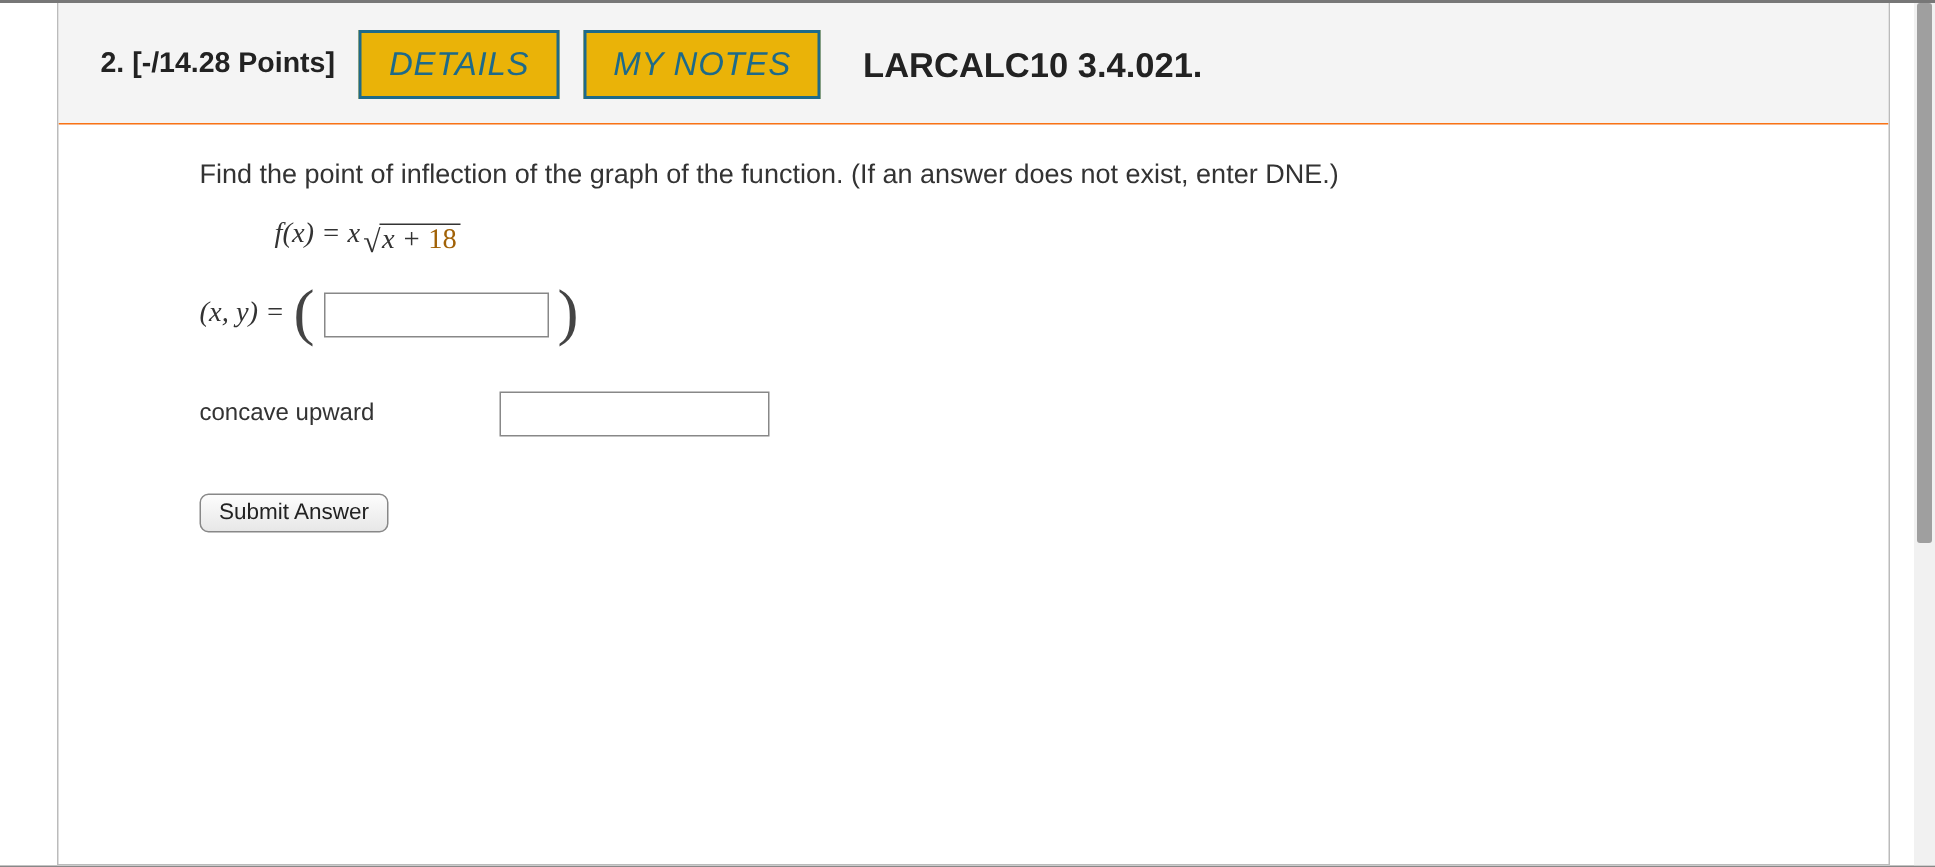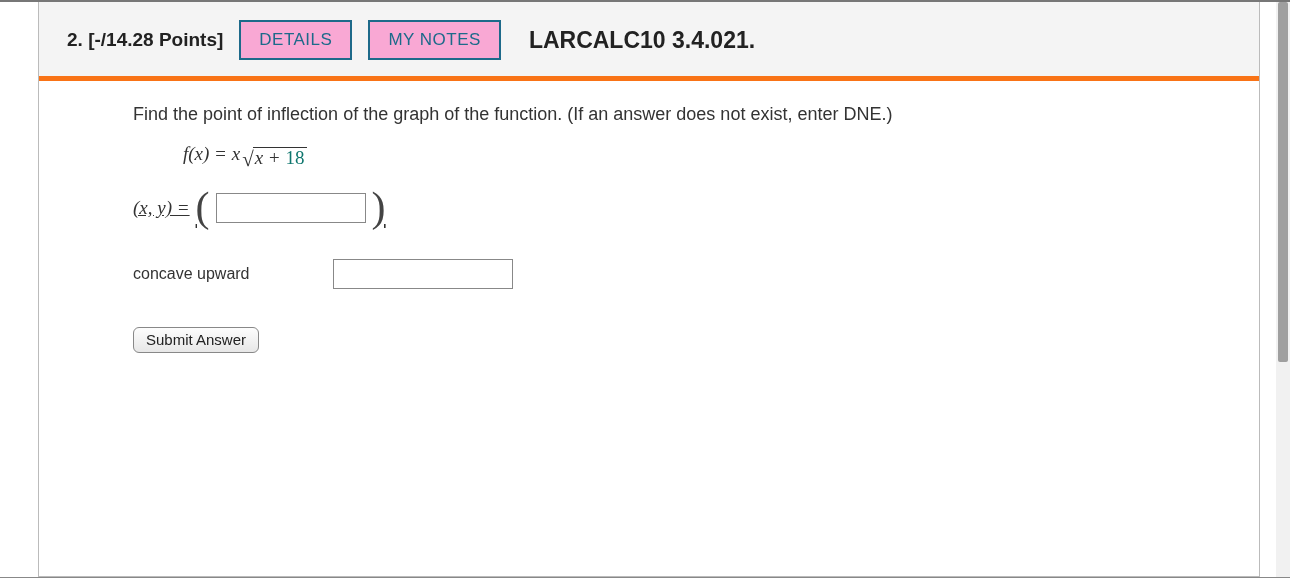--- a/index.html
+++ b/index.html
@@ -38,40 +38,41 @@
   .container {
     border: 1px solid #bbb;
     border-top: none;
     margin: 0 30px 0 38px;
     background: #fff;
     height: 100%;
     overflow: hidden;
   }
   .header {
     background: #f4f4f4;
-    border-bottom: 5px solid #f97316;
+    border-bottom: 1px solid #f97316;
     padding: 18px 28px 16px 28px;
     display: flex;
     align-items: center;
     gap: 16px;
   }
   .qnum {
     font-weight: bold;
     font-size: 19px;
     color: #222;
   }
   .btn-outline {
     border: 2px solid #1d6a8a;
     color: #1d6a8a;
-    background: #f9a8d4;
-    font-size: 17px;
+    background: #eab308;
+    font-size: 22px;
     letter-spacing: 0.5px;
     padding: 8px 18px;
     cursor: pointer;
     font-family: inherit;
+    font-style: italic;
   }
   .ref {
     font-weight: bold;
     font-size: 23px;
     color: #222;
     margin-left: 12px;
   }
   .body {
     padding: 20px 28px 10px 94px;
     font-size: 18px;
@@ -99,30 +100,29 @@
     line-height: 1;
     position: relative;
     top: 1px;
   }
   .radicand {
     border-top: 1.5px solid #333;
     padding: 0 3px 0 2px;
     margin-left: -1px;
     line-height: 1.1;
   }
-  .const18 { color: #0f766e; font-style: normal; }
+  .const18 { color: #a16207; font-style: normal; }
   .coord-row {
     display: flex;
-    align-items: flex-end;
+    align-items: center;
     gap: 6px;
     padding: 6px 0 26px 0;
     font-family: "Times New Roman", Times, serif;
     font-style: italic;
     font-size: 19px;
-    text-decoration: underline;
   }
   .paren { font-size: 42px; font-style: normal; line-height: 0.7; color:#444;}
   .answer-box {
     width: 150px;
     height: 30px;
     border: 1px solid #888;
     background: #fff;
     font-size: 16px;
     padding: 2px 6px;
   }

